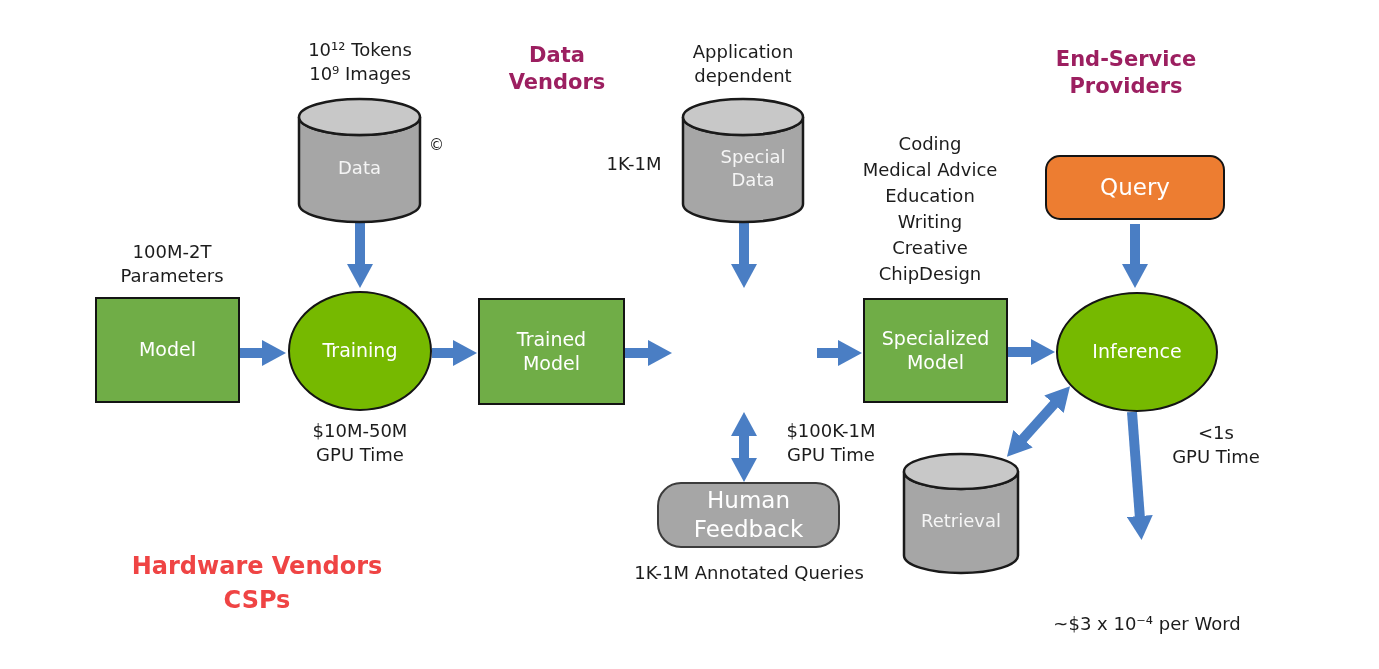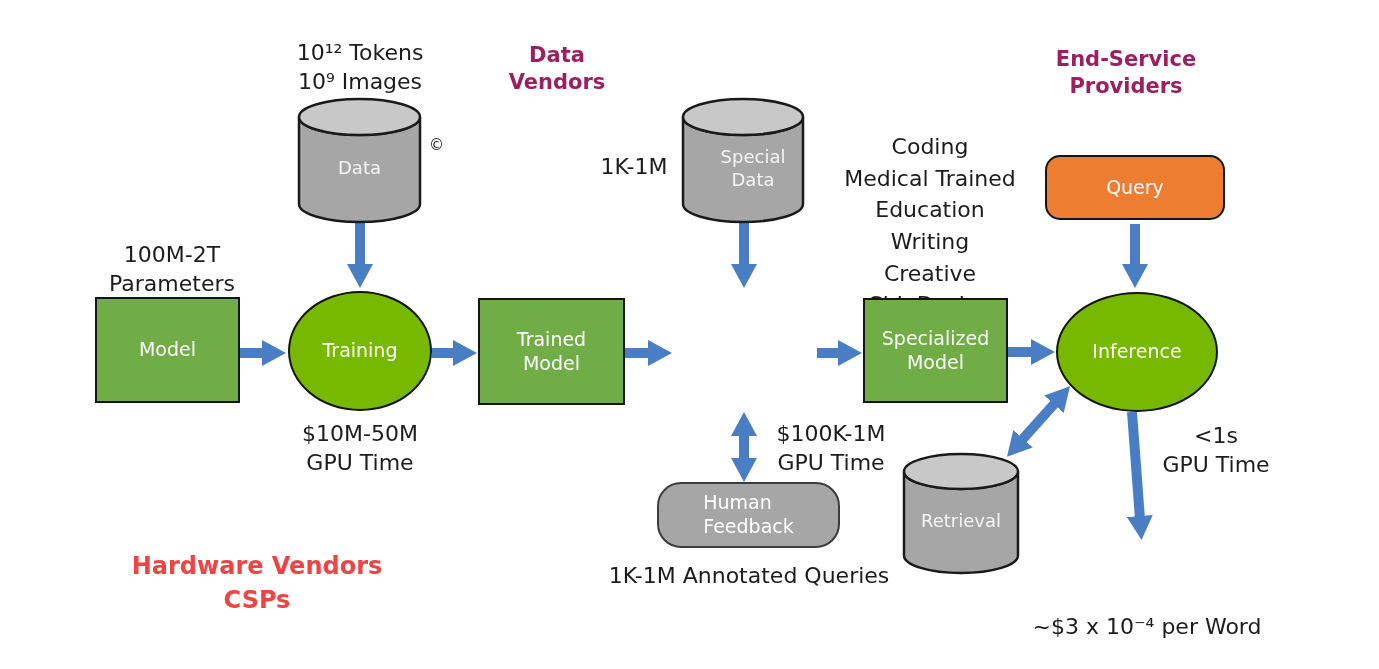--- a/index.html
+++ b/index.html
@@ -1,36 +1,36 @@
 <!DOCTYPE html>
 <html><head>
 <meta charset="utf-8">
 <style>
   html,body{margin:0;padding:0;background:#ffffff;}
   #stage{
     position:relative;width:1379px;height:669px;background:#ffffff;overflow:hidden;
     font-family:"DejaVu Sans","Liberation Sans",sans-serif;color:#1c1c1c;
   }
   .abs{position:absolute;}
-  .txt{white-space:pre-line;text-align:center;line-height:1.33;font-size:22px;}
+  .txt{white-space:pre-line;text-align:center;line-height:1.33;font-size:18px;}
   .ctr{transform:translateX(-50%);}
   .heading{font-weight:bold;line-height:1.27;}
   .magenta{color:#9c1f60;font-size:21px;}
   .greenhead{color:#ef4444;font-size:24px;line-height:1.42;}
   .rect-node{
     background:#70ad47;border:2px solid #141414;display:flex;align-items:center;justify-content:center;
     color:#ffffff;font-size:19px;text-align:center;white-space:pre-line;line-height:1.25;box-sizing:border-box;
   }
   .ellipse-node{
     background:#76b900;border:2px solid #141414;border-radius:50%;display:flex;align-items:center;justify-content:center;
     color:#ffffff;font-size:19px;text-align:center;white-space:pre-line;line-height:1.25;box-sizing:border-box;
   }
   .pill{
     border:2px solid #141414;border-radius:15px;display:flex;align-items:center;justify-content:center;
-    color:#ffffff;font-size:19px;white-space:pre-line;line-height:1.25;box-sizing:border-box;
+    color:#ffffff;font-size:23px;text-align:center;white-space:pre-line;line-height:1.25;box-sizing:border-box;
   }
   .pill.orange{background:#ed7d31;}
   .pill.gray{background:#a6a6a6;border-color:#3c3c3c;}
   .cyl{position:absolute;}
   .cyl svg{position:absolute;left:0;top:0;}
   .cyl .lbl{
     position:absolute;left:0;right:0;top:0;bottom:0;display:flex;align-items:center;justify-content:center;
     padding-top:16px;color:#f5f5f5;font-size:18px;text-align:center;white-space:pre-line;line-height:1.25;
   }
   .arrows{position:absolute;left:0;top:0;pointer-events:none;}
@@ -68,23 +68,25 @@
   <div class="abs txt heading magenta ctr" style="left:557px;top:42px;">Data
 Vendors</div>
   <div class="abs txt heading magenta ctr" style="left:1126px;top:46px;">End-Service
 Providers</div>
   <div class="abs txt heading greenhead ctr" style="left:257px;top:549px;">Hardware Vendors
 CSPs</div>
 
   <div class="abs txt ctr" style="left:360px;top:38px;">10¹² Tokens
 10⁹ Images</div>
   <div class="abs txt copyright" style="left:429px;top:136px;">©</div>
+  <div class="abs txt ctr" style="left:743px;top:40px;">Application
+dependent</div>
   <div class="abs txt ctr" style="left:634px;top:152px;">1K-1M</div>
   <div class="abs txt ctr" style="left:930px;top:131px;line-height:1.44;">Coding
-Medical Trained
+Medical Advice
 Education
 Writing
 Creative
 ChipDesign</div>
   <div class="abs txt ctr" style="left:172px;top:240px;">100M-2T
 Parameters</div>
   <div class="abs txt ctr" style="left:360px;top:419px;">$10M-50M
 GPU Time</div>
   <div class="abs txt ctr" style="left:831px;top:419px;">$100K-1M
 GPU Time</div>

